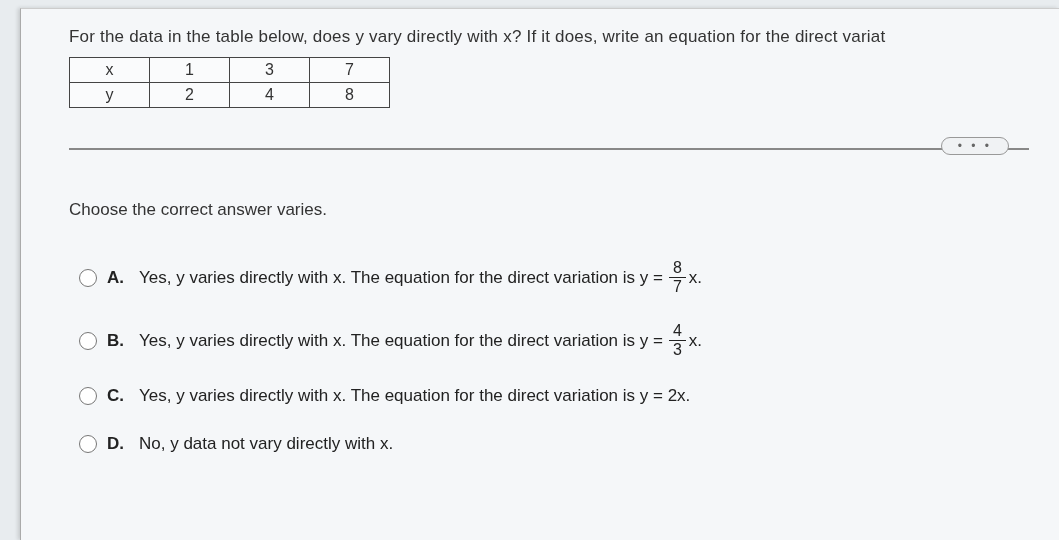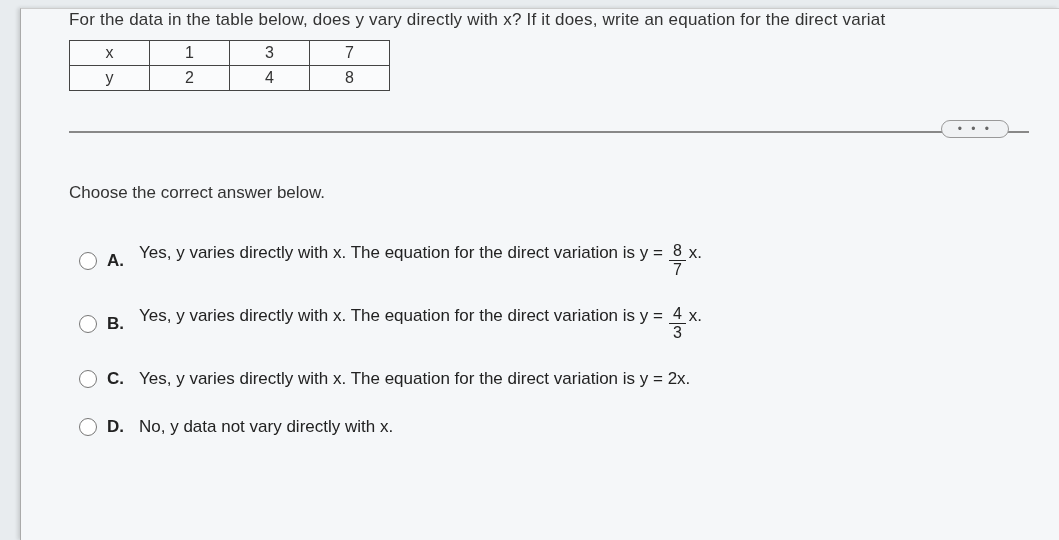--- a/index.html
+++ b/index.html
@@ -11,21 +11,21 @@
       font-family: Arial, Helvetica, sans-serif;
       background: #e8ecef;
       width: 1059px;
       height: 540px;
       overflow: hidden;
       position: relative;
     }
     .page {
       background: #f5f7f9;
       margin: 8px 0 0 20px;
-      padding: 1px 30px 20px 48px;
+      padding: 18px 30px 20px 48px;
       border-top: 1px solid #ccc;
       border-left: 1px solid #aaa;
       height: 532px;
       box-shadow: -2px 0 4px rgba(0,0,0,0.15);
     }
     .question-text {
       font-size: 17px;
       color: #333;
       margin-bottom: 10px;
       letter-spacing: 0.2px;
@@ -87,20 +87,21 @@
       margin-right: 10px;
       accent-color: #555;
     }
     .option-label {
       font-weight: bold;
       margin-right: 10px;
       min-width: 22px;
     }
     .option-text {
       display: flex;
+      align-items: center;
       flex-wrap: nowrap;
     }
     .fraction {
       display: inline-flex;
       flex-direction: column;
       align-items: center;
       vertical-align: middle;
       margin: 0 2px 0 6px;
       line-height: 1;
       font-size: 16px;
@@ -138,21 +139,21 @@
       <td>8</td>
     </tr>
   </tbody>
     </table>
 
   <div style="position:relative;">
     <hr class="divider">
     <div class="ellipsis-badge">• • •</div>
   </div>
 
-  <div class="choose-text">Choose the correct answer below.</div>
+  <div class="choose-text">Choose the correct answer varies.</div>
 
   <div class="options">
 
     <div class="option-row">
       <input type="radio" name="answer" style="">
       <span class="option-label">A.</span>
       <span class="option-text">
         <span>Yes, y varies directly with x. The equation for the direct variation is y =</span>
         <span class="fraction">
           <span class="num">8</span>

